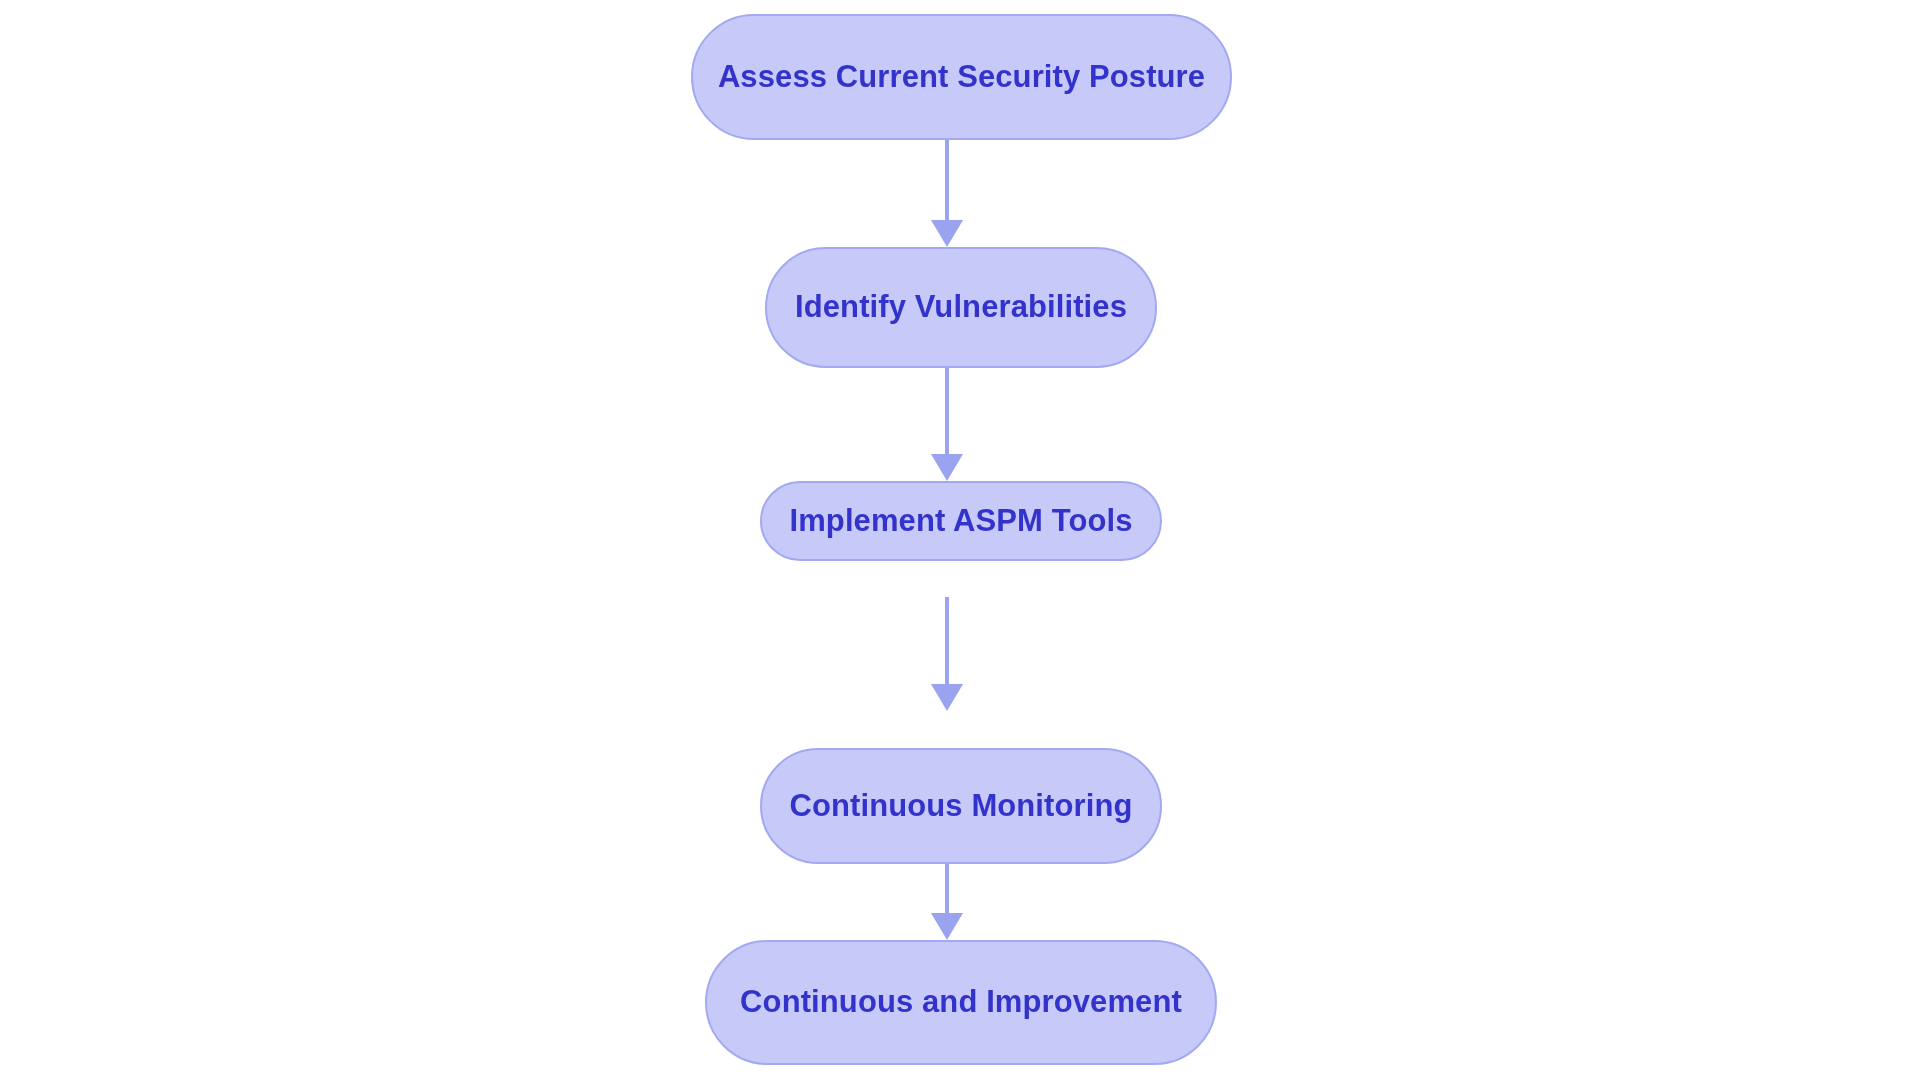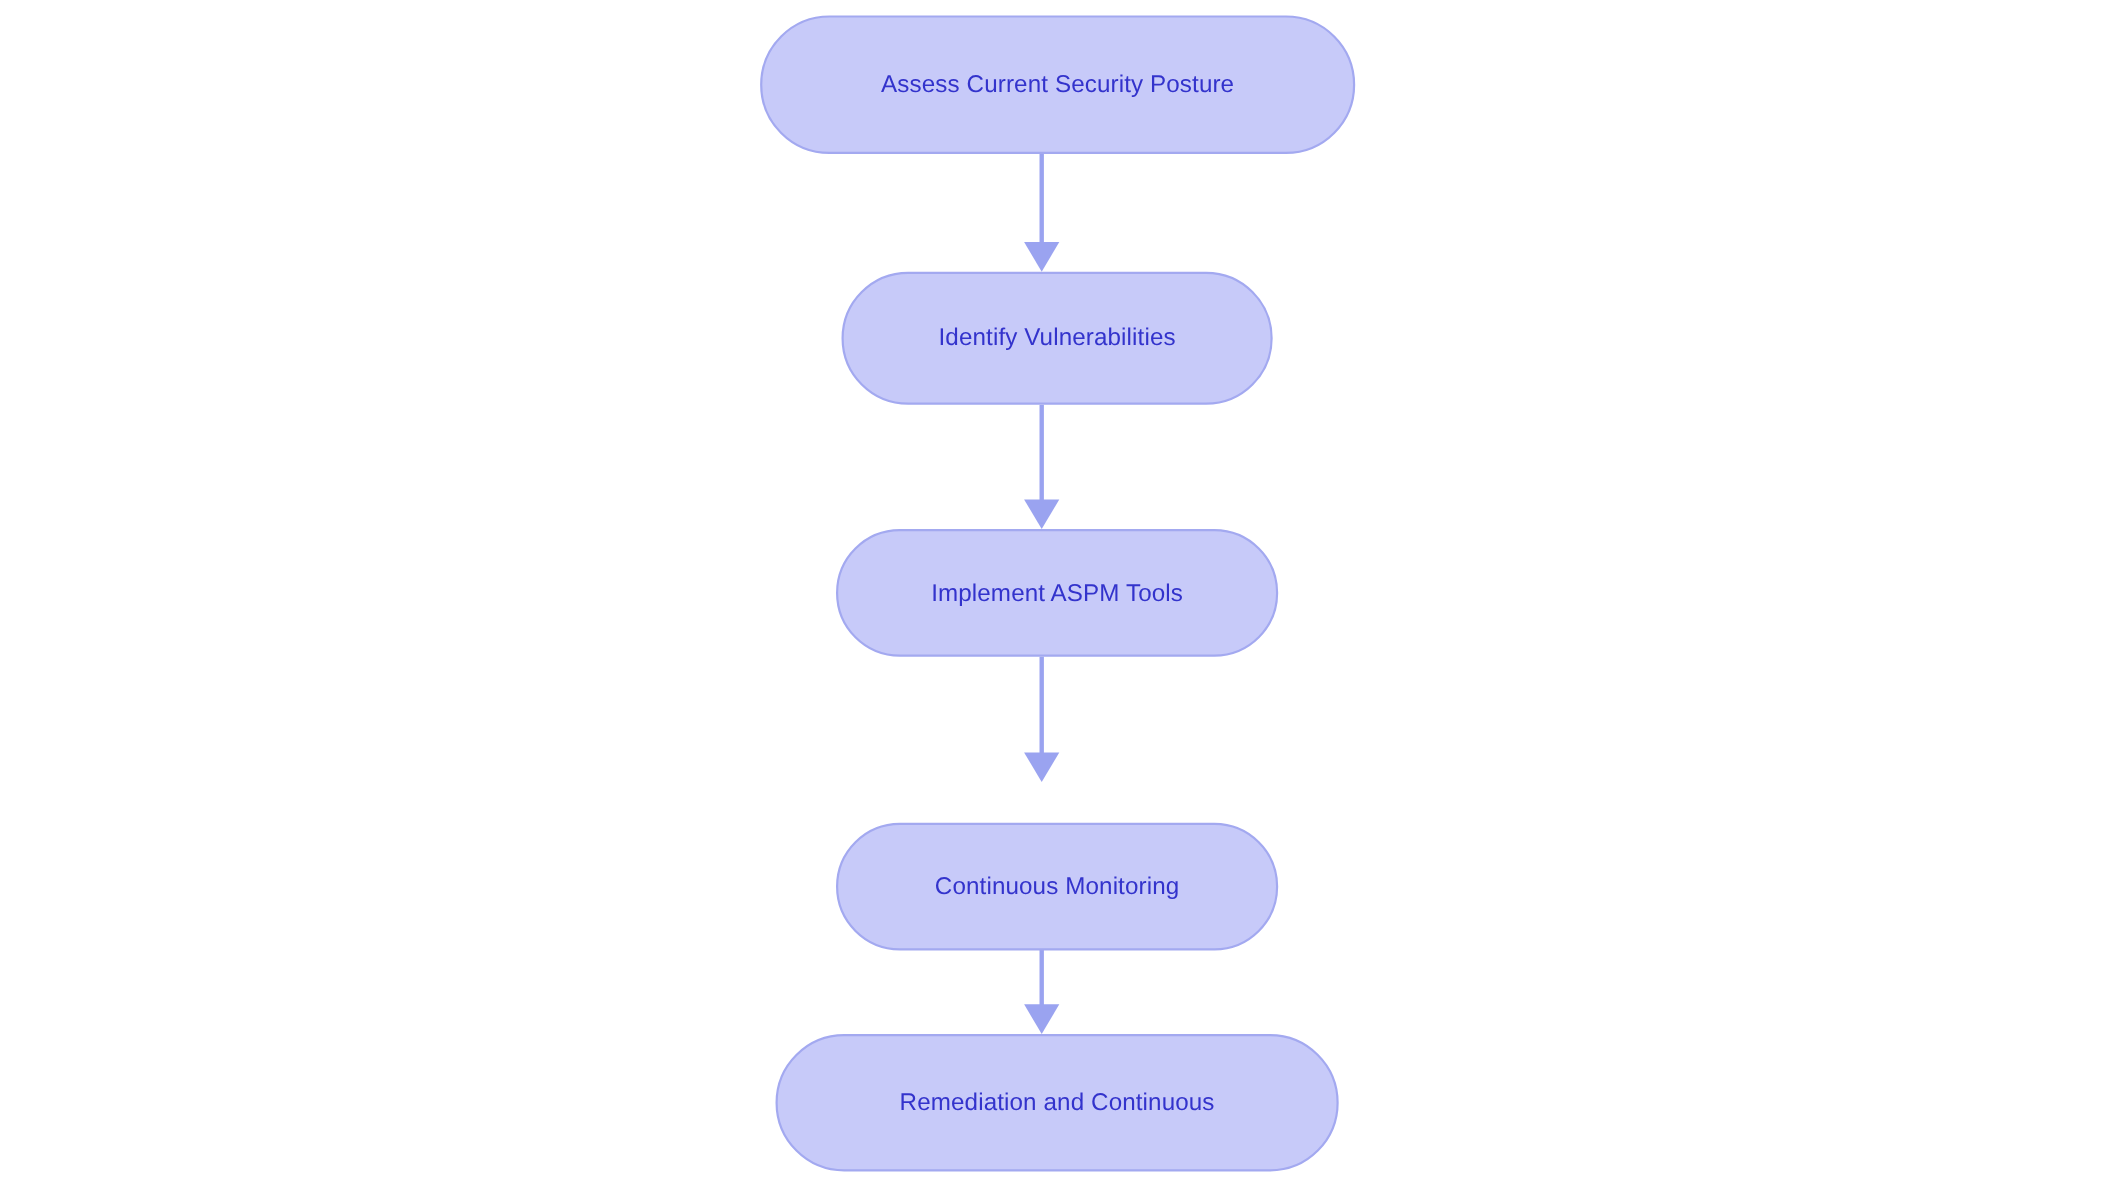--- a/index.html
+++ b/index.html
@@ -26,22 +26,22 @@
     position: absolute;
     box-sizing: border-box;
     display: flex;
     align-items: center;
     justify-content: center;
     background: #c7caf9;
     border: 2px solid #a3a9f0;
     border-radius: 999px;
     color: #3333cc;
     font-family: "Liberation Sans", sans-serif;
-    font-size: 22px;
-    font-weight: 400;
+    font-size: 31px;
+    font-weight: 700;
     letter-spacing: 0.1px;
     line-height: 1.1;
     white-space: nowrap;
     text-align: center;
     user-select: none;
   }
 
   .node-label {
     color: #3333cc;
     pointer-events: none;
@@ -89,25 +89,25 @@
   </svg>
 
   <div class="flow-node" style="left:691px; top:14px; width:541px; height:126px;">
     <span class="node-label">Assess Current Security Posture</span>
   </div>
 
   <div class="flow-node" style="left:765px; top:247px; width:392px; height:121px;">
     <span class="node-label">Identify Vulnerabilities</span>
   </div>
 
-  <div class="flow-node" style="left:760px; top:481px; width:402px; height:116px;">
+  <div class="flow-node" style="left:760px; top:481px; width:402px; height:80px;">
     <span class="node-label">Implement ASPM Tools</span>
   </div>
 
   <div class="flow-node" style="left:760px; top:748px; width:402px; height:116px;">
     <span class="node-label">Continuous Monitoring</span>
   </div>
 
   <div class="flow-node" style="left:705px; top:940px; width:512px; height:125px;">
-    <span class="node-label">Remediation and Continuous</span>
+    <span class="node-label">Continuous and Improvement</span>
   </div>
 
 </div>
 
 </body></html>

